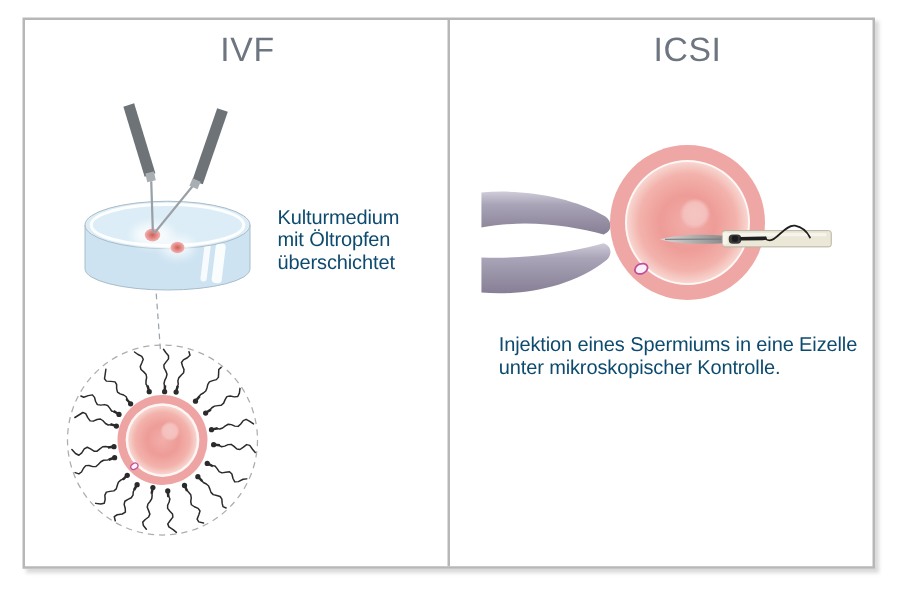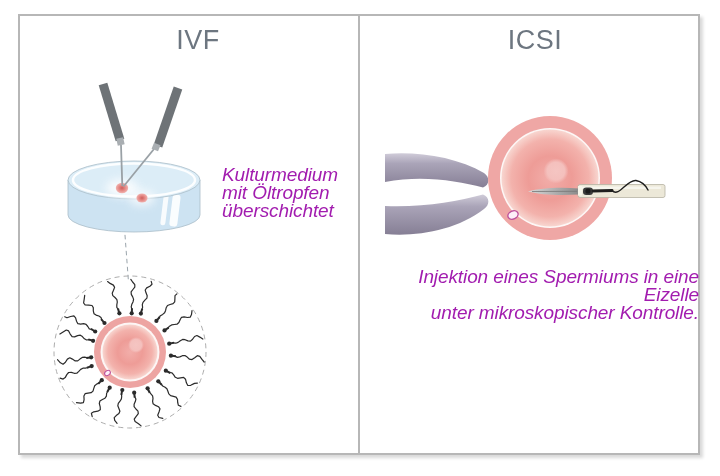--- a/index.html
+++ b/index.html
@@ -4,26 +4,26 @@
 <style>
   html,body{margin:0;padding:0;background:#ffffff;}
   #stage{position:relative;width:720px;height:476px;background:#ffffff;overflow:hidden;
          font-family:"Liberation Sans",sans-serif;padding-left:14px;}
   .frame{position:absolute;left:18px;top:14px;width:678px;height:437px;background:#ffffff;
          border:2px solid #b7b7b7;box-shadow:3px 3px 3px rgba(0,0,0,0.15);}
   .divider{position:absolute;left:338px;top:0;width:2px;height:100%;background:#b7b7b7;}
   .panel-title{position:absolute;font-size:27px;line-height:32px;font-weight:500;
                color:#6d7680;letter-spacing:0.5px;text-align:center;}
   #ivf-title{left:138px;top:24px;width:120px;}
-  #icsi-title{left:475px;top:24px;width:120px;}
-  .caption{position:absolute;font-size:19px;line-height:18px;color:#a21caf;
-           white-space:pre-line;letter-spacing:-0.1px;font-style:italic;}
+  #icsi-title{left:490px;top:24px;width:120px;}
+  .caption{position:absolute;font-size:16px;line-height:18px;color:#0c4a6e;
+           white-space:pre-line;letter-spacing:-0.1px;}
   #dish-caption{left:222px;top:166px;width:140px;}
   #egg-caption{left:222px;top:299px;width:150px;}
-  #icsi-caption{left:399px;top:268px;width:300px;text-align:right;}
+  #icsi-caption{left:399px;top:268px;width:300px;text-align:left;}
   svg{position:absolute;display:block;}
   #dish-svg{left:50px;top:70px;}
   #eggring-svg{left:42px;top:264px;}
   #icsi-svg{left:385px;top:105px;}
 </style>
 </head>
 <body>
 
 <div id="stage">
   <div class="frame">

